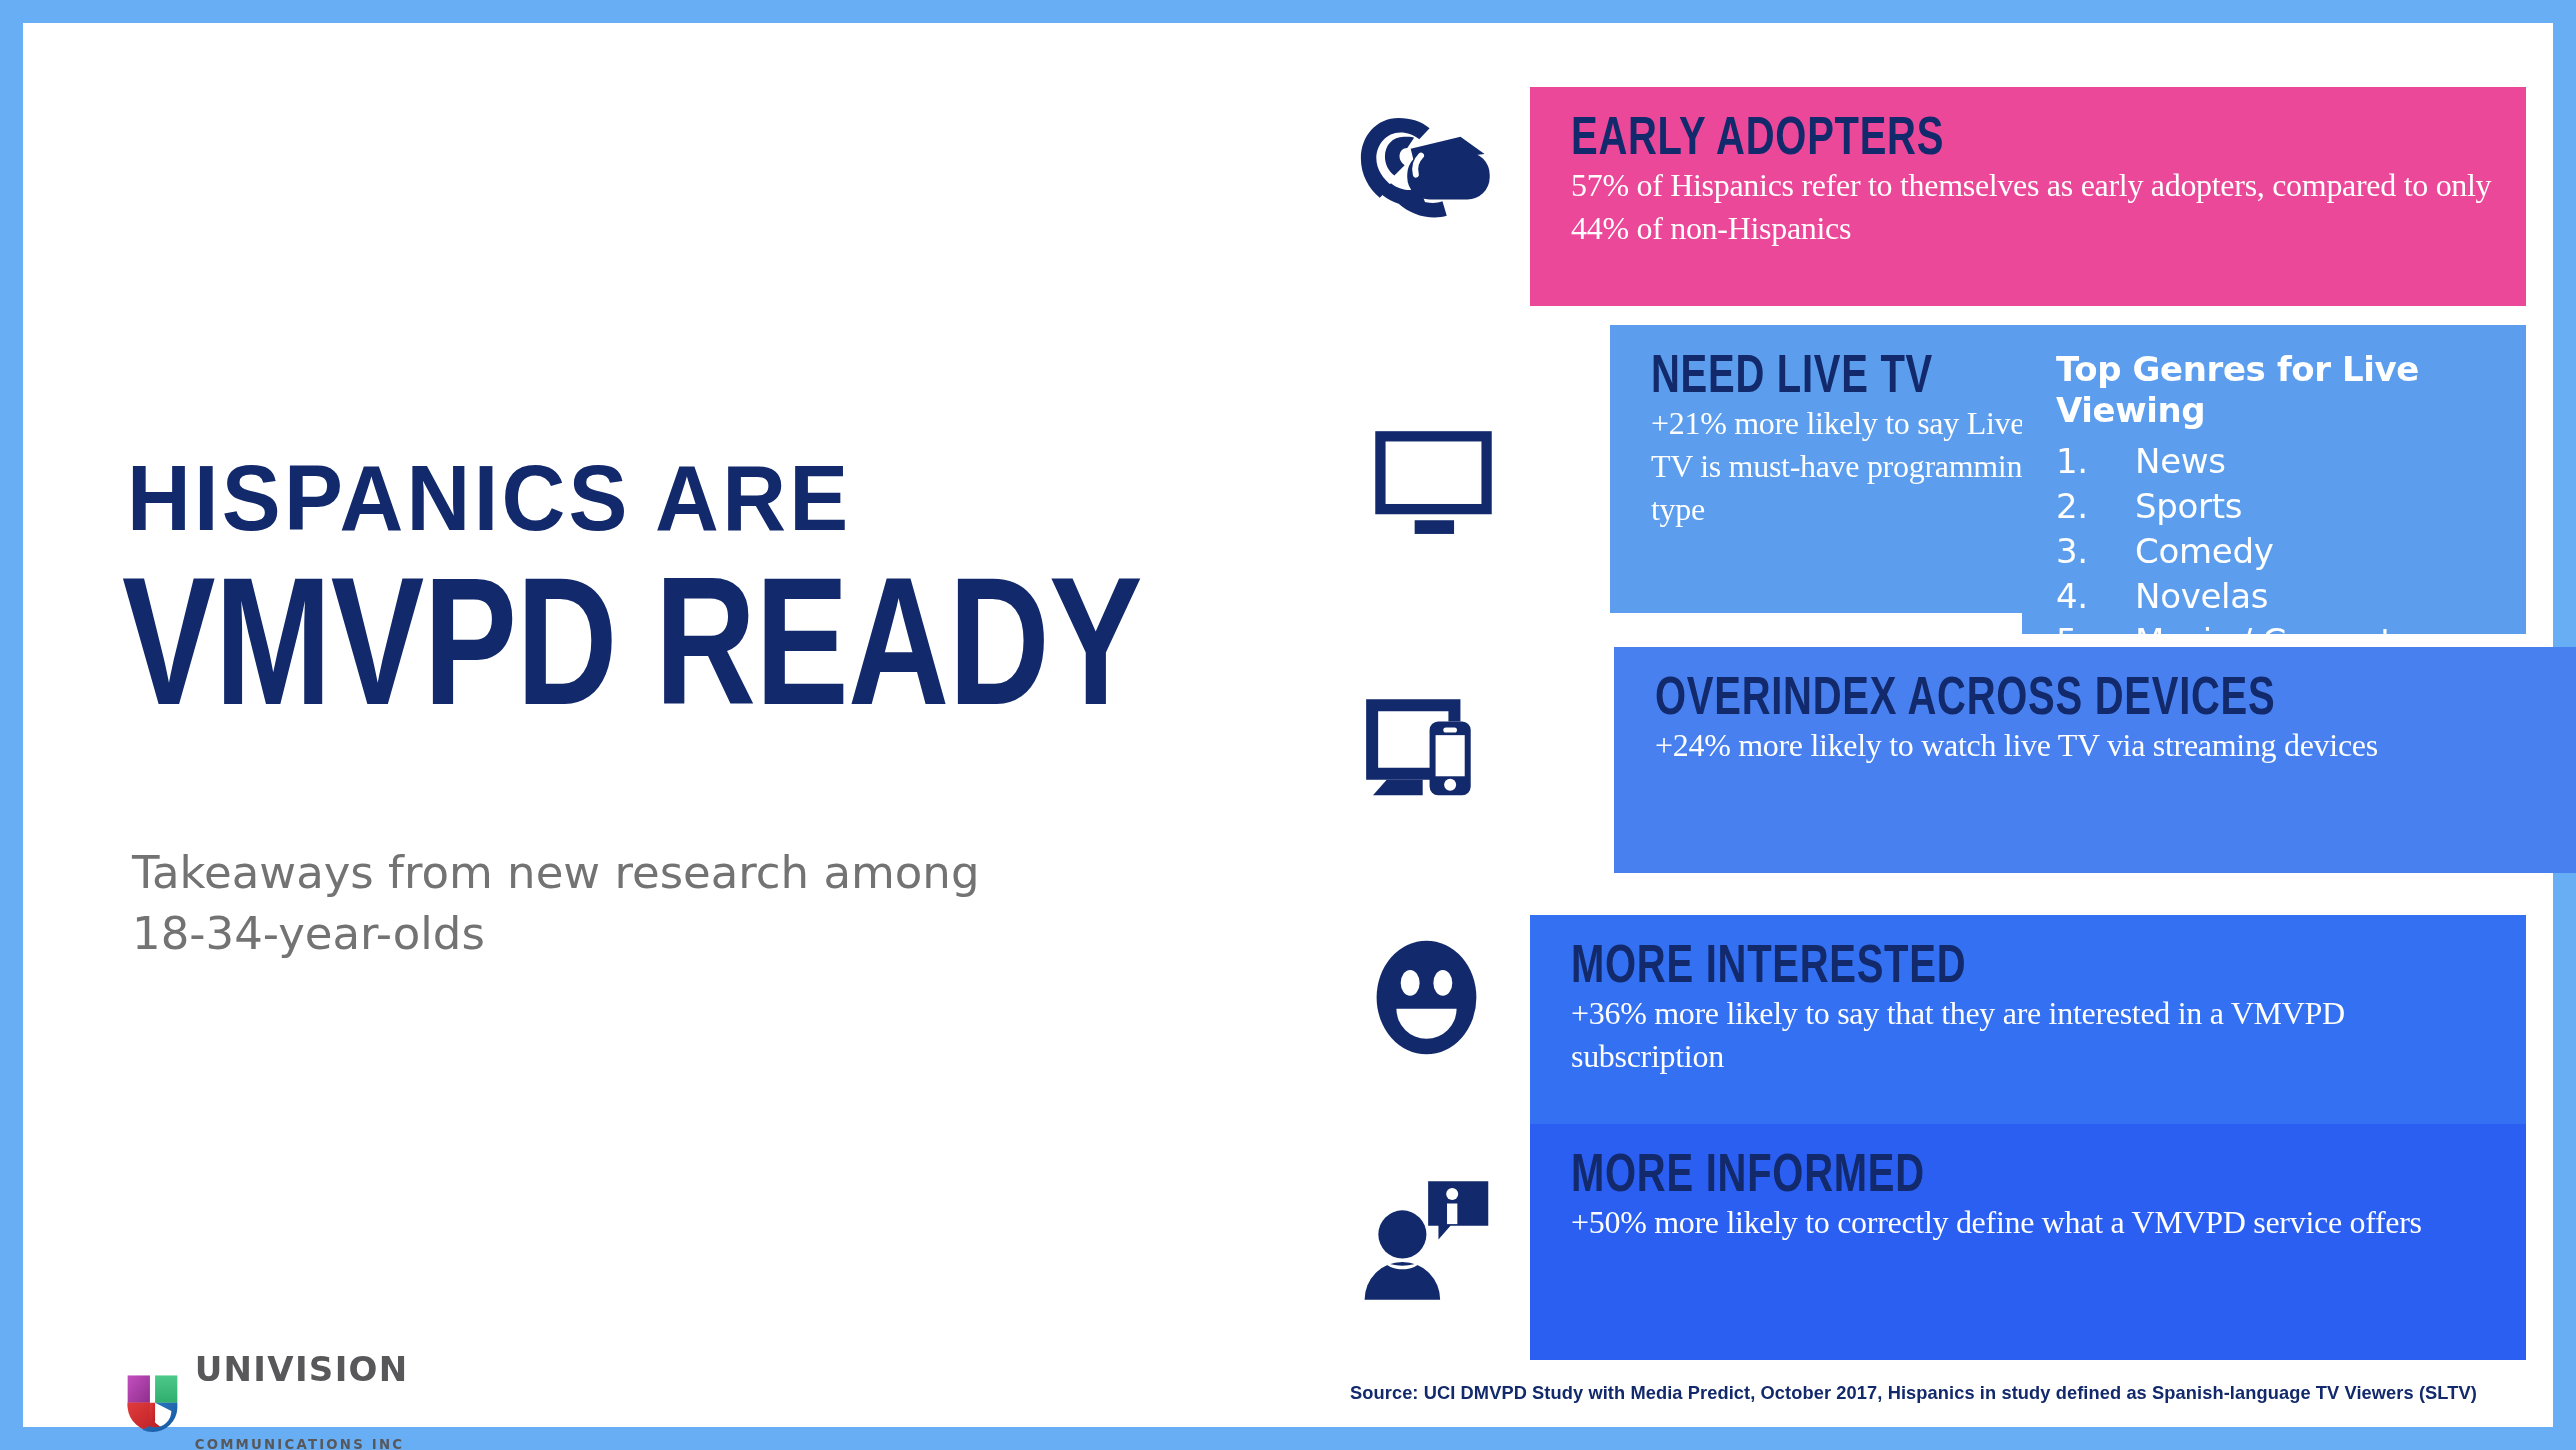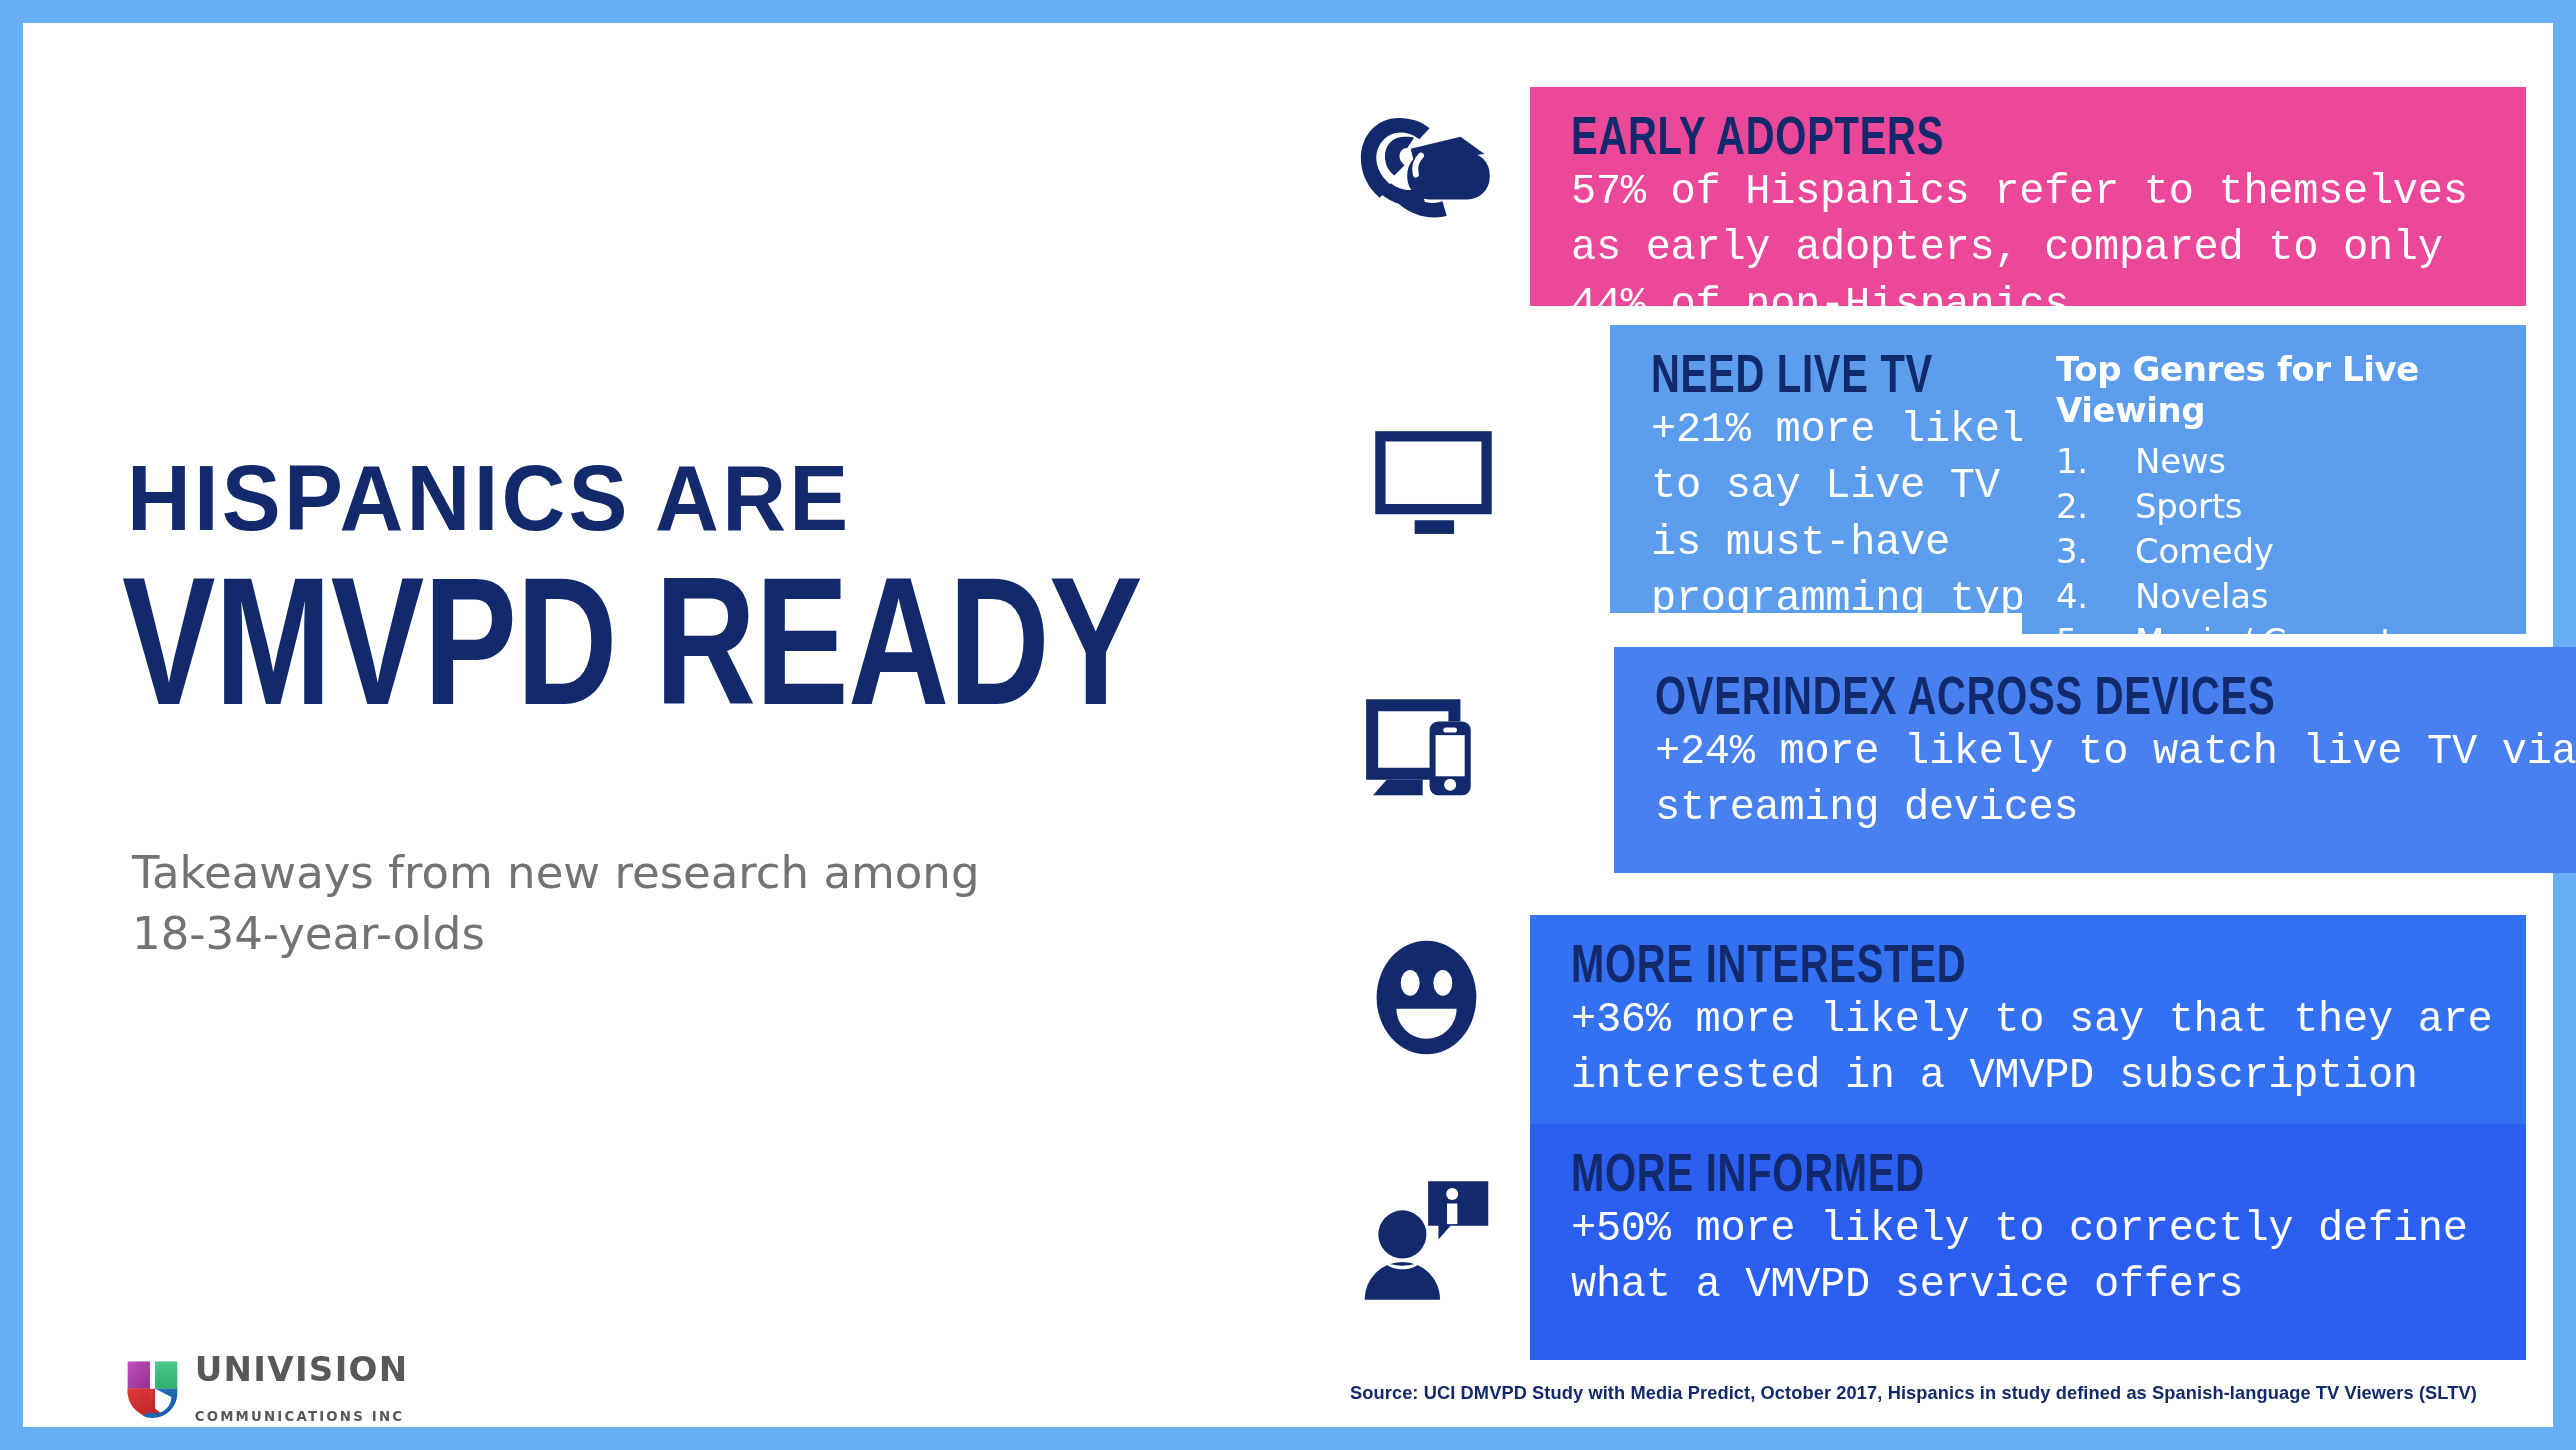--- a/index.html
+++ b/index.html
@@ -83,20 +83,21 @@
     display: flex;
     align-items: center;
     gap: 13.7px;
   }
   .logo-mark { width: 57px; height: 60px; display:block; }
   .logo-text {
     display: flex;
     flex-direction: column;
     justify-content: center;
     line-height: 1;
+    gap: 28px;
   }
   .logo-univision {
     font-family: "DejaVu Sans", sans-serif;
     font-size: 34px;
     font-weight: 700;
     letter-spacing: 1.3px;
     color: #58585B;
   }
   .logo-comm {
     font-family: "DejaVu Sans", sans-serif;
@@ -128,22 +129,22 @@
     color: #12296B;
     letter-spacing: 0.9px;
     line-height: 1;
     transform: scaleX(0.80) scaleY(1.06);
     transform-origin: left top;
     white-space: nowrap;
     margin-bottom: 5.2px;
   }
 
   .p-body {
-    font-family: Liberation Mono, monospace;
-    font-size: 42px;
+    font-family: Liberation Serif, serif;
+    font-size: 32px;
     font-weight: 400;
     color: #ffffff;
     line-height: 1.34;
     letter-spacing: -0.3px;
   }
 
   
   .genres-title {
     font-family: "DejaVu Sans", sans-serif;
     font-size: 34px;

